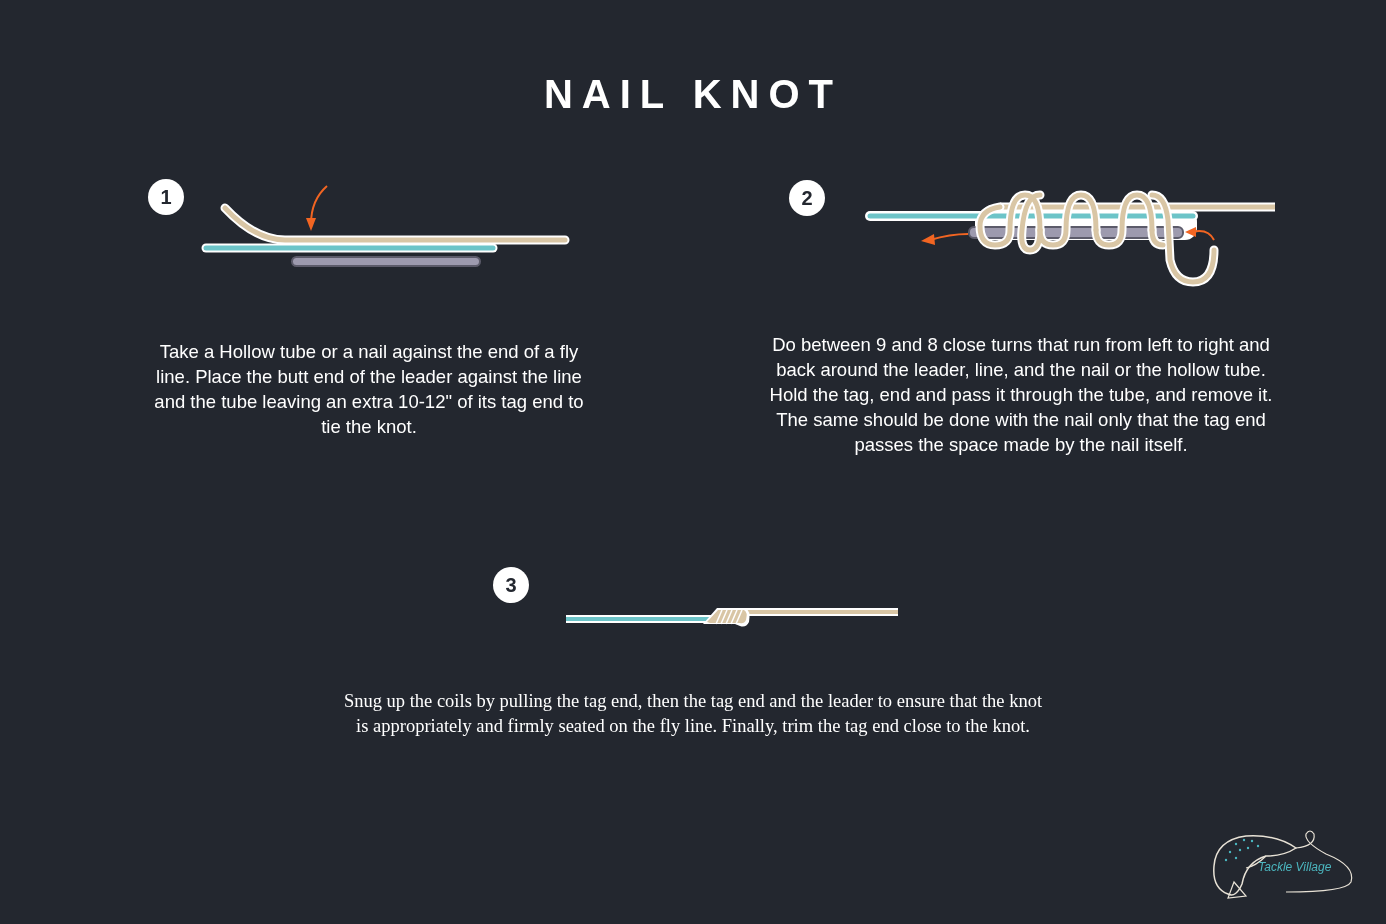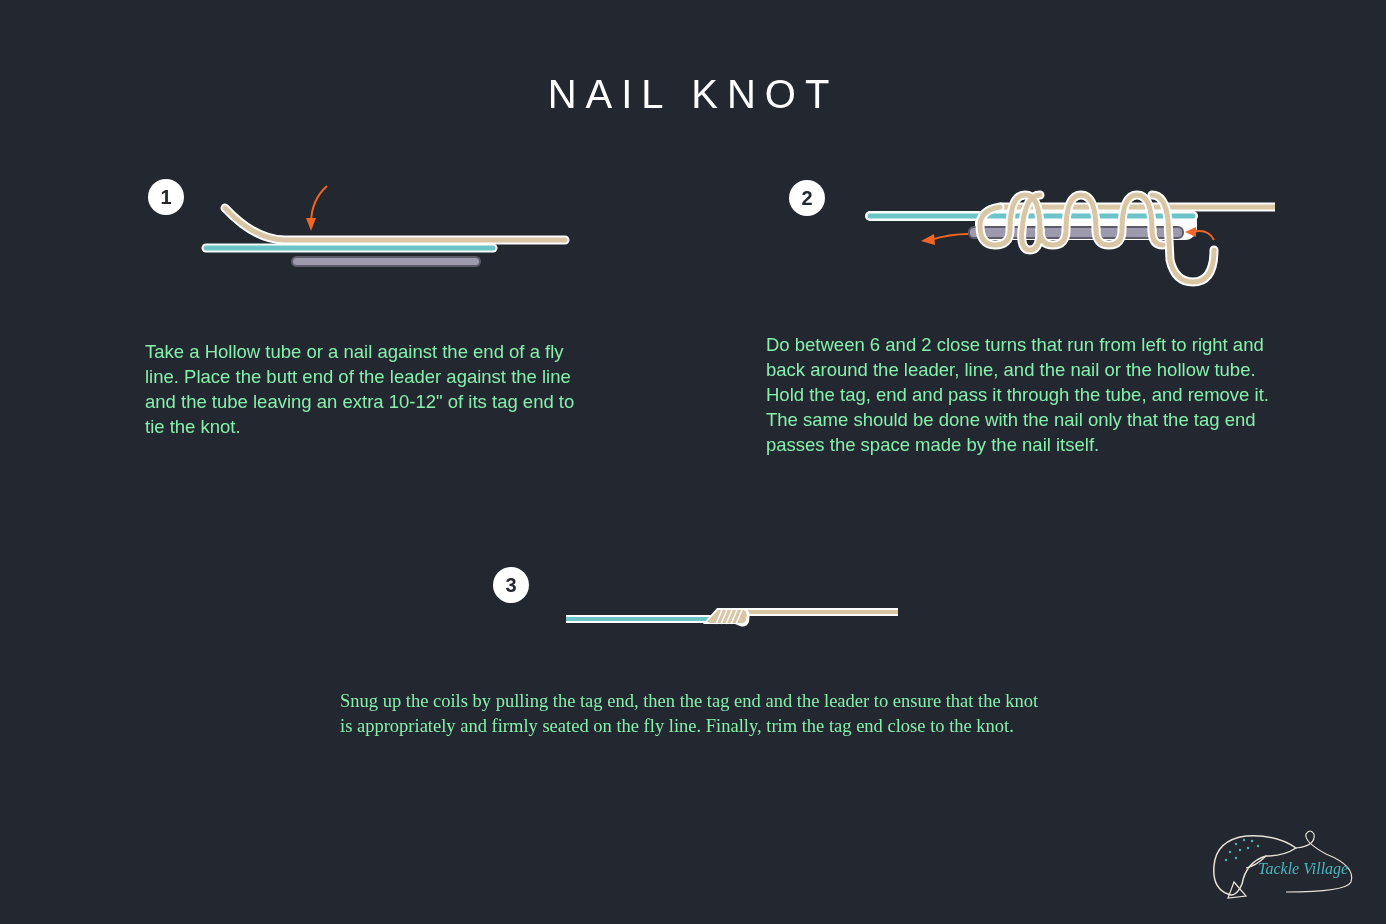--- a/index.html
+++ b/index.html
@@ -5,32 +5,32 @@
   html, body { margin: 0; padding: 0; }
   body {
     width: 1386px; height: 924px;
     background: #23272f;
     position: relative; overflow: hidden;
     font-family: "Liberation Sans", "DejaVu Sans", sans-serif;
     color: #ffffff;
   }
   .title {
     position: absolute; left: 0; width: 1386px; top: 72px;
-    text-align: center; font-size: 40px; font-weight: 400;
+    text-align: center; font-size: 40px; font-weight: 700;
     letter-spacing: 9px; color: #ffffff;
   }
   .badge {
     position: absolute; width: 36px; height: 36px; border-radius: 50%;
     background: #ffffff; color: #23272f;
     font-size: 20px; font-weight: 700;
     display: flex; align-items: center; justify-content: center;
   }
   .caption {
-    position: absolute; text-align: left;
-    font-size: 18.5px; line-height: 25px; color: #86efac;
+    position: absolute; text-align: center;
+    font-size: 18.5px; line-height: 25px; color: #ffffff;
   }
   svg.illus { position: absolute; overflow: visible; }
 </style>
 </head>
 <body>
 
 <div class="title">NAIL KNOT</div>
 
 <div class="badge" style="left:148px; top:179px;">1</div>
 <svg class="illus" style="left:0; top:0;" width="1386" height="924" viewBox="0 0 1386 924">
@@ -84,21 +84,21 @@
 
   <g>
     <path d="M968 234 Q950 234 930 240" stroke="#f26522" stroke-width="2" fill="none"></path>
     <path d="M934 234 L921 241 L935 245 Z" fill="#f26522"></path>
   </g>
   <g>
     <path d="M1214 240 Q1208 228 1192 232" stroke="#f26522" stroke-width="2" fill="none"></path>
     <path d="M1196 227 L1185 232 L1196 237 Z" fill="#f26522"></path>
   </g>
 </svg>
-<div class="caption" style="left:766px; top:332px; width:510px;">Do between 6 and 2 close turns that run from left to right and back around the leader, line, and the nail or the hollow tube. Hold the tag, end and pass it through the tube, and remove it. The same should be done with the nail only that the tag end passes the space made by the nail itself.</div>
+<div class="caption" style="left:766px; top:332px; width:510px;">Do between 9 and 8 close turns that run from left to right and back around the leader, line, and the nail or the hollow tube. Hold the tag, end and pass it through the tube, and remove it. The same should be done with the nail only that the tag end passes the space made by the nail itself.</div>
 
 <div class="badge" style="left:493px; top:567px;">3</div>
 <svg class="illus" style="left:0; top:0;" width="1386" height="924" viewBox="0 0 1386 924">
   <path d="M566 619 H745" stroke="#ffffff" stroke-width="8" fill="none"></path>
   <path d="M566 619 H745" stroke="#6cc4c8" stroke-width="4" fill="none"></path>
   <path d="M740 612 H898" stroke="#ffffff" stroke-width="8" fill="none"></path>
   <path d="M740 612 H898" stroke="#d9c6a5" stroke-width="4" fill="none"></path>
   <g>
     <path d="M703 624 L717 608 H745 Q751 610 749 622 Q746 628 740 626 L735 624 H708 Z" fill="#ffffff"></path>
     <path d="M707 622 L718 610 H744 Q748 612 746 620 Q744 624 740 623 H710 Z" fill="#d9c6a5"></path>
@@ -124,14 +124,14 @@
         <circle cx="46" cy="15" r="1.2"></circle>
       <circle cx="24" cy="26" r="1.2"></circle>
         <circle cx="34" cy="24" r="1.2"></circle>
         <circle cx="52" cy="20" r="1.2"></circle>
       <circle cx="20" cy="34" r="1.2"></circle>
         <circle cx="30" cy="32" r="1.2"></circle>
         <circle cx="42" cy="22" r="1.2"></circle>
     </g>
     <path d="M90 22 Q110 20 108 8 Q104 2 100 8 Q98 16 120 28 Q150 40 145 56 Q140 66 80 66" fill="none" stroke="#e8e2d6" stroke-width="1.2"></path>
   </svg>
-  <div style="position:absolute; left:52px; top:34px; font-family:Liberation Serif, serif; font-style:italic; font-size:16px; color:#4bb6bf; white-space:nowrap;">Tackle Village</div>
+  <div style="position:absolute; left:52px; top:34px; font-family:Liberation Sans, sans-serif; font-style:italic; font-size:12px; color:#4bb6bf; white-space:nowrap;">Tackle Village</div>
 </div>
 
 </body></html>

